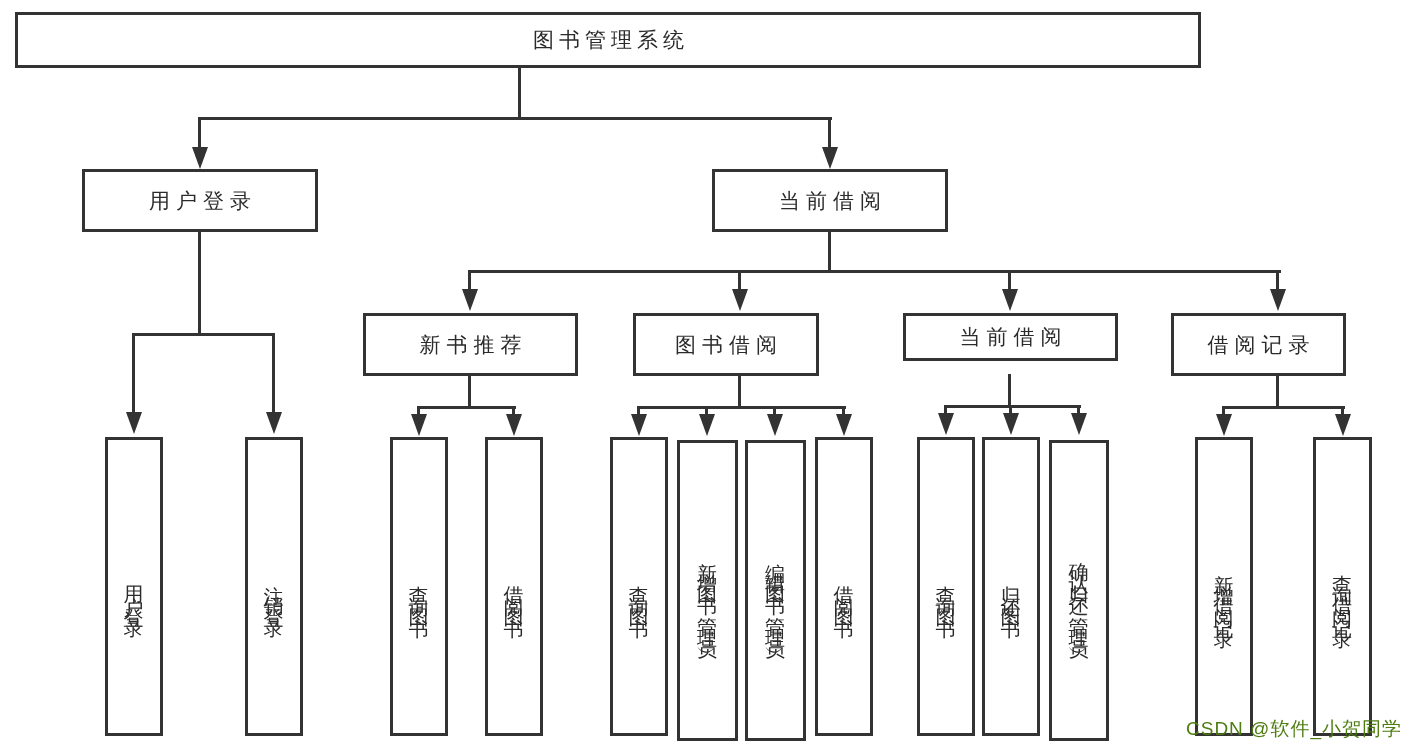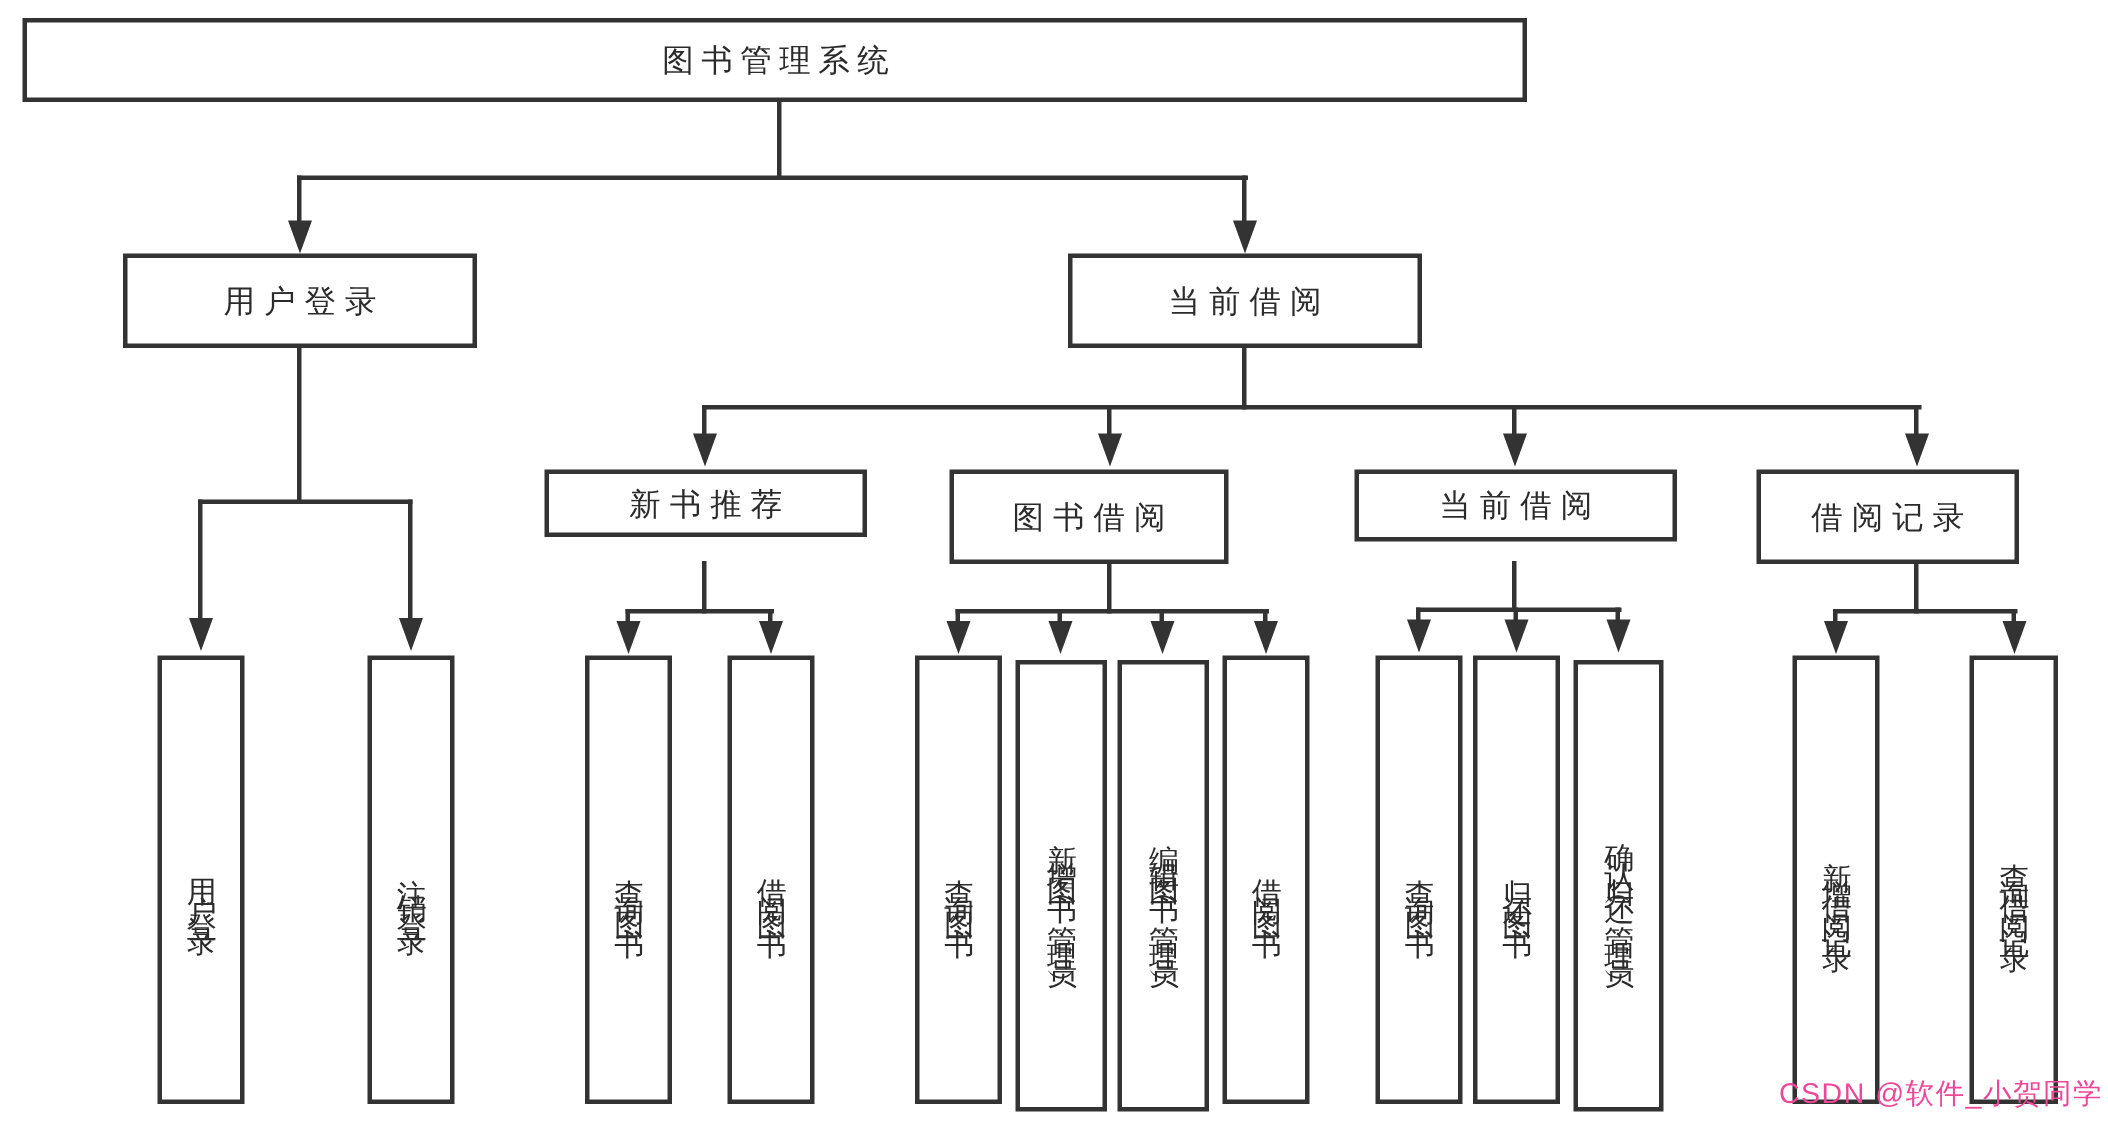--- a/index.html
+++ b/index.html
@@ -32,21 +32,21 @@
   .hnode .lbl { white-space: nowrap; margin-right: -6px; }
   .root-node { font-size: 21px; letter-spacing: 5px; }
   .leaf .vtext {
     writing-mode: vertical-rl;
     text-orientation: mixed;
     font-size: 20px; letter-spacing: 11px; line-height: 1;
     color: #2b2b2b; margin-bottom: -11px;
   }
   .watermark {
     position: absolute; left: 1186px; top: 716px;
-    font-size: 19px; color: #ec4899; letter-spacing: 1px;
+    font-size: 19px; color: #4d7c0f; letter-spacing: 1px;
     white-space: nowrap;
   }
 </style>
 </head>
 <body>
 
 <div class="canvas">
 
   <div class="vline" style="left:518px;top:66px;height:53px"></div>
   <div class="hline" style="left:198px;top:117px;width:634px"></div>
@@ -102,32 +102,32 @@
   <div class="vline" style="left:1077px;top:405px;height:11px"></div>
   <div class="arrowhead" style="left:1071px;top:413px"></div>
 
   <div class="vline" style="left:1276px;top:374px;height:35px"></div>
   <div class="hline" style="left:1222px;top:406px;width:123px"></div>
   <div class="vline" style="left:1222px;top:406px;height:11px"></div>
   <div class="arrowhead" style="left:1216px;top:414px"></div>
   <div class="vline" style="left:1341px;top:406px;height:11px"></div>
   <div class="arrowhead" style="left:1335px;top:414px"></div>
 
-  <div class="node hnode root-node" style="left:15px;top:12px;width:1003px;height:56px">
+  <div class="node hnode root-node" style="left:15px;top:12px;width:1186px;height:56px">
     <span class="lbl">图书管理系统</span>
   </div>
 
   <div class="node hnode" style="left:82px;top:169px;width:236px;height:63px">
     <span class="lbl">用户登录</span>
   </div>
   <div class="node hnode" style="left:712px;top:169px;width:236px;height:63px">
     <span class="lbl">当前借阅</span>
   </div>
 
-  <div class="node hnode" style="left:363px;top:313px;width:215px;height:45px">
+  <div class="node hnode" style="left:363px;top:313px;width:215px;height:63px">
     <span class="lbl">新书推荐</span>
   </div>
   <div class="node hnode" style="left:633px;top:313px;width:186px;height:63px">
     <span class="lbl">图书借阅</span>
   </div>
   <div class="node hnode" style="left:903px;top:313px;width:215px;height:48px">
     <span class="lbl">当前借阅</span>
   </div>
   <div class="node hnode" style="left:1171px;top:313px;width:175px;height:63px">
     <span class="lbl">借阅记录</span>

